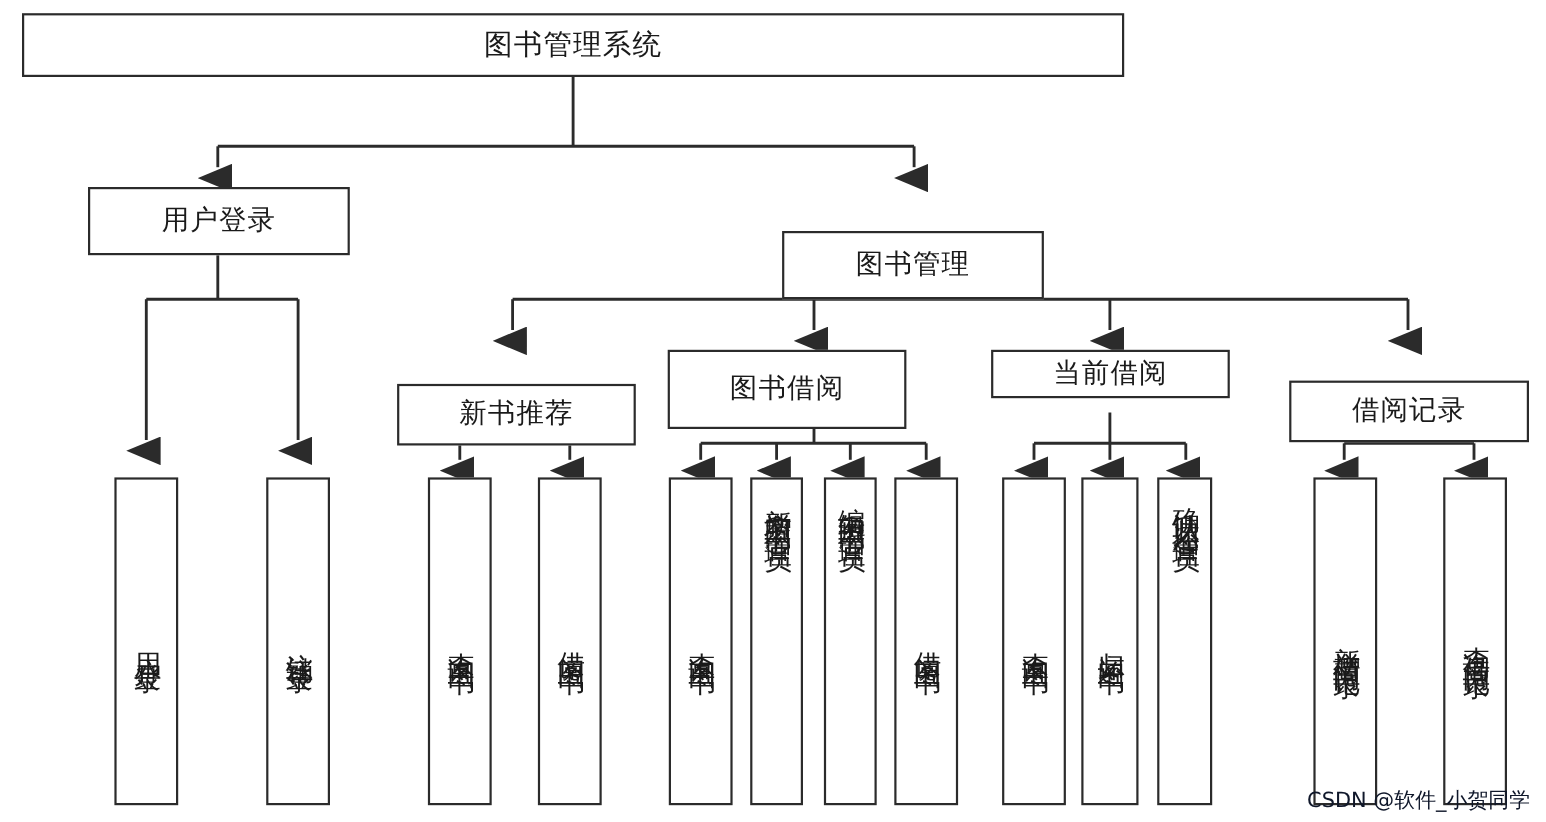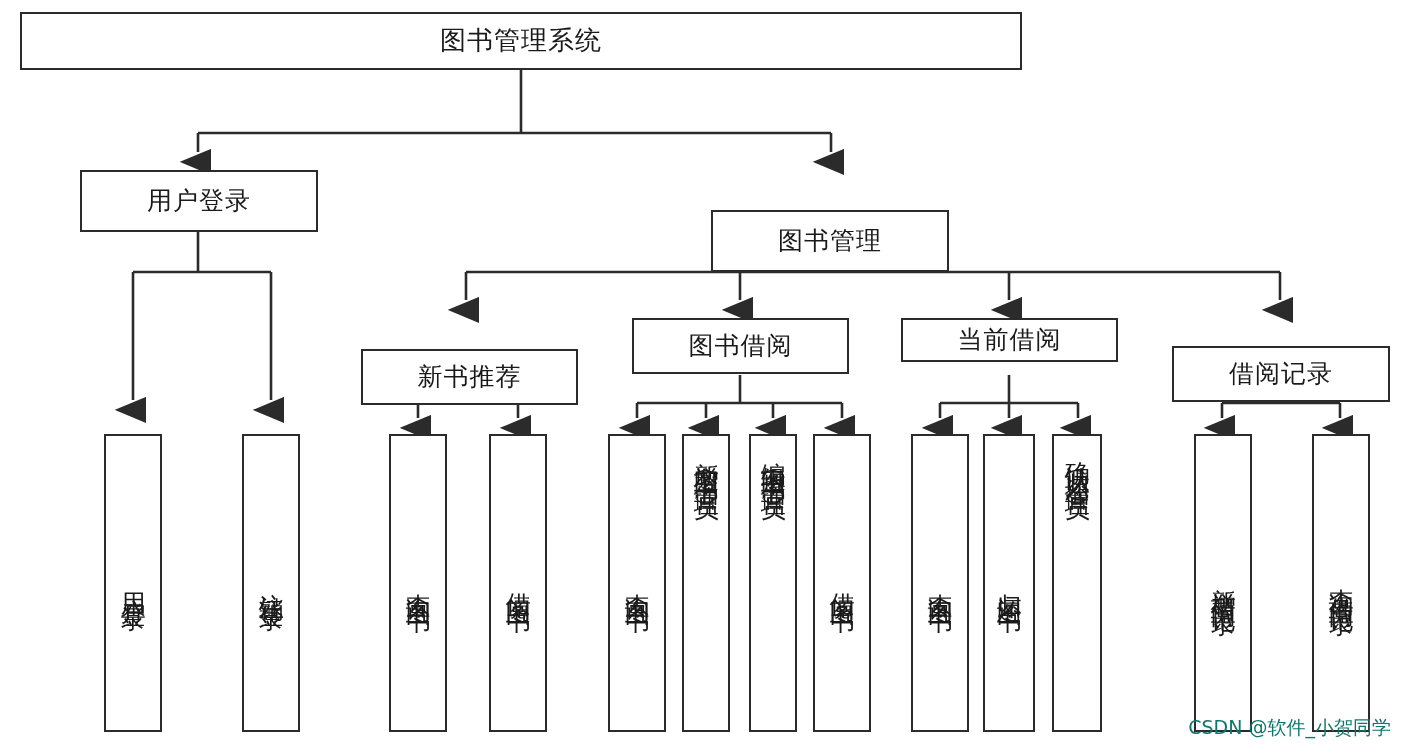--- a/index.html
+++ b/index.html
@@ -73,21 +73,21 @@
     align-items: flex-start;
   }
   .node.v.topped .node-label {
     margin-top: 6px;
   }
   .watermark {
     position: absolute;
     right: 14px;
     bottom: 6px;
     font-size: 19px;
-    color: #0f766e;
+    color: #0f172a;
     white-space: nowrap;
     z-index: 3;
     font-family: "DejaVu Sans", "Liberation Sans", sans-serif;
     text-align: center;
   }
 </style>
 </head>
 <body>
 
 <div id="diagram-root">
@@ -149,21 +149,21 @@
   <div class="node h" style="left:80px; top:170px; width:238px; height:62px;">
     <span class="node-label">用户登录</span>
   </div>
   <div class="node h" style="left:711px; top:170px; width:238px; height:62px;margin-top:40px;">
     <span class="node-label">图书管理</span>
   </div>
 
   <div class="node h" style="left:361px; top:318px; width:217px; height:56px;margin-top:31px;">
     <span class="node-label">新书推荐</span>
   </div>
-  <div class="node h" style="left:632px; top:318px; width:217px; height:56px;">
+  <div class="node h" style="left:607px; top:318px; width:217px; height:72px;">
     <span class="node-label">图书借阅</span>
   </div>
   <div class="node h" style="left:901px; top:318px; width:217px; height:44px;">
     <span class="node-label">当前借阅</span>
   </div>
   <div class="node h" style="left:1172px; top:318px; width:218px; height:56px;margin-top:28px;">
     <span class="node-label">借阅记录</span>
   </div>
 
   <div class="node v centered" style="left:104px; top:434px; width:58px; height:298px;">

